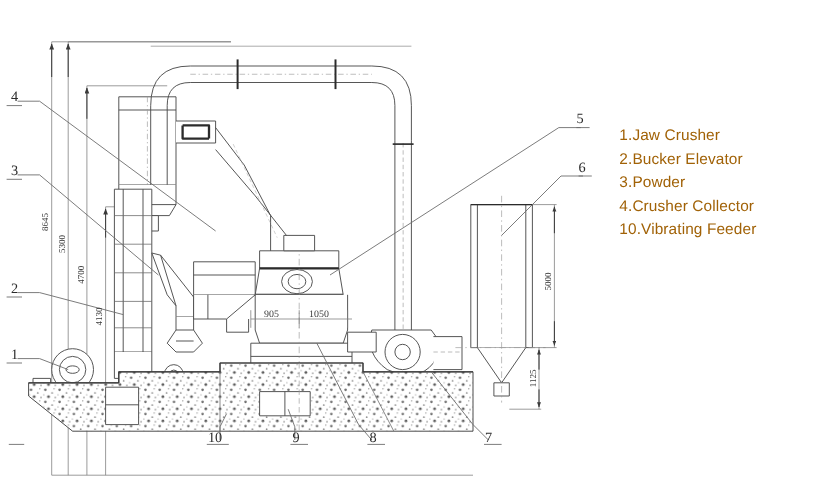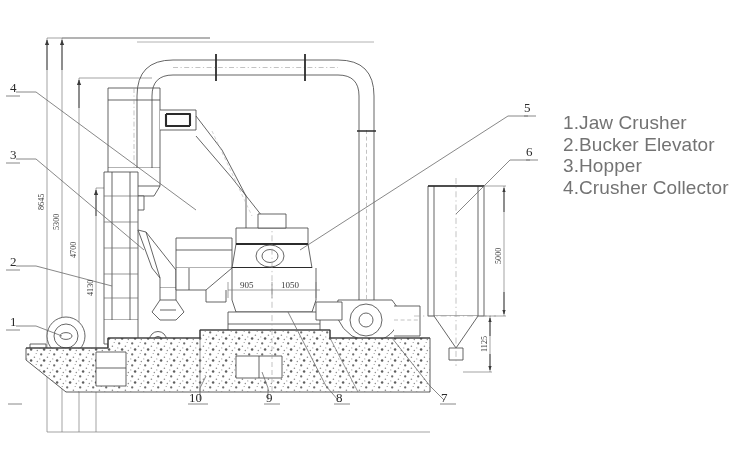--- a/index.html
+++ b/index.html
@@ -1,21 +1,21 @@
 <!DOCTYPE html>
 <html><head>
 <meta charset="utf-8">
 <style>
   html,body{margin:0;padding:0;background:#ffffff;}
   body{width:750px;height:450px;overflow:hidden;
        font-family:"Liberation Sans", sans-serif;color:#1b1b1b;}
   #stage{position:relative;width:750px;height:450px;background:#fff;}
   #diagram{position:absolute;left:0;top:0;width:540px;height:450px;}
   #legend{position:absolute;left:563px;top:112px;width:186px;}
-  .legend-row{font-size:19px;line-height:21.6px;color:#737373;
+  .legend-row{font-size:14px;line-height:21.6px;color:#a16207;
               white-space:nowrap;letter-spacing:.1px;}
   .legend-num{display:inline;}
   .cal{font-family:"Liberation Serif", serif;font-size:13px;fill:#2a2a2a;}
   .dimtxt{font-family:"Liberation Serif", serif;font-size:8.2px;fill:#3a3a3a;}
   .dimtxt2{font-family:"Liberation Serif", serif;font-size:9px;fill:#3a3a3a;}
 </style>
 </head>
 <body>
 
 <div id="stage">
@@ -275,20 +275,23 @@
   </svg>
 
   <div id="legend">
     <div class="legend-row">
       <span class="legend-num">1.</span><span>Jaw Crusher</span>
     </div>
     <div class="legend-row">
       <span class="legend-num">2.</span><span>Bucker Elevator</span>
     </div>
     <div class="legend-row">
-      <span class="legend-num">3.</span><span>Hopper</span>
+      <span class="legend-num">3.</span><span>Powder</span>
     </div>
     <div class="legend-row">
       <span class="legend-num">4.</span><span>Crusher Collector</span>
     </div>
+    <div class="legend-row">
+      <span class="legend-num">10.</span><span>Vibrating Feeder</span>
+    </div>
   </div>
 
 </div>
 
 </body></html>

